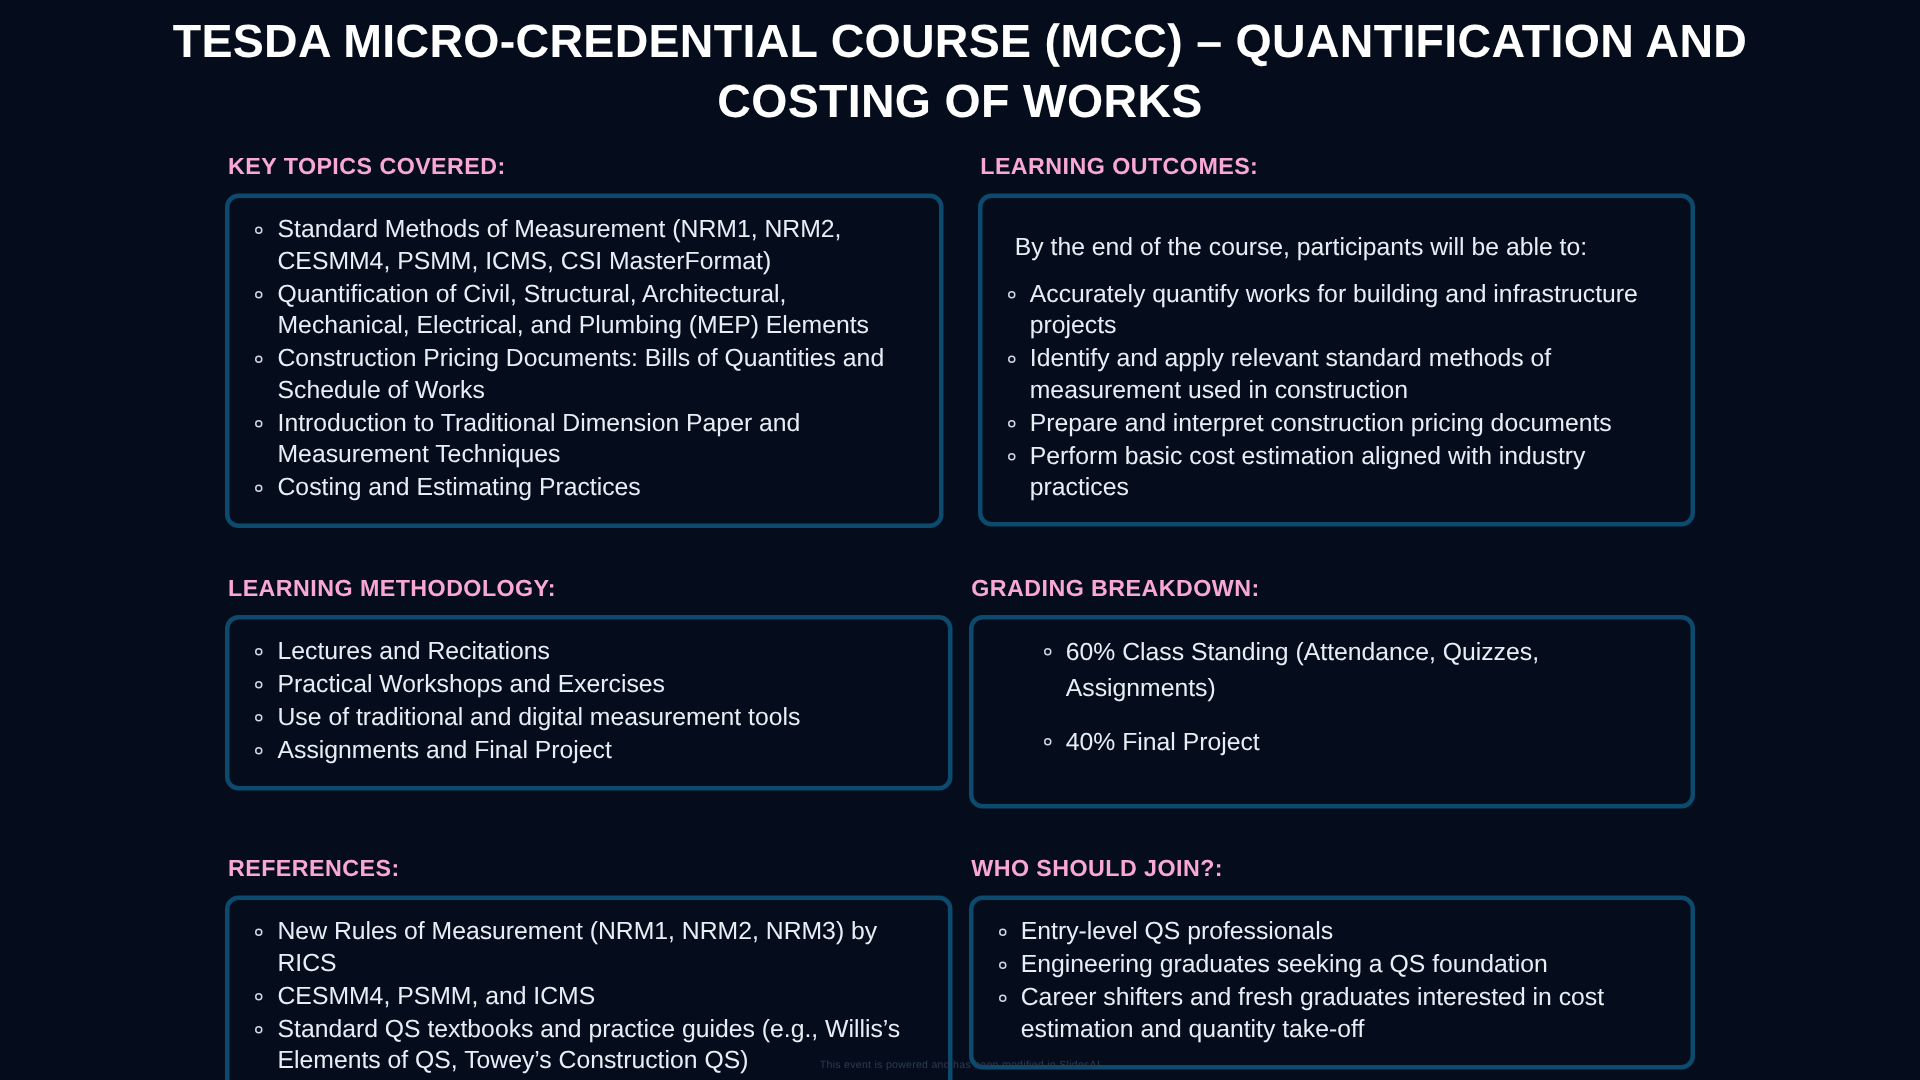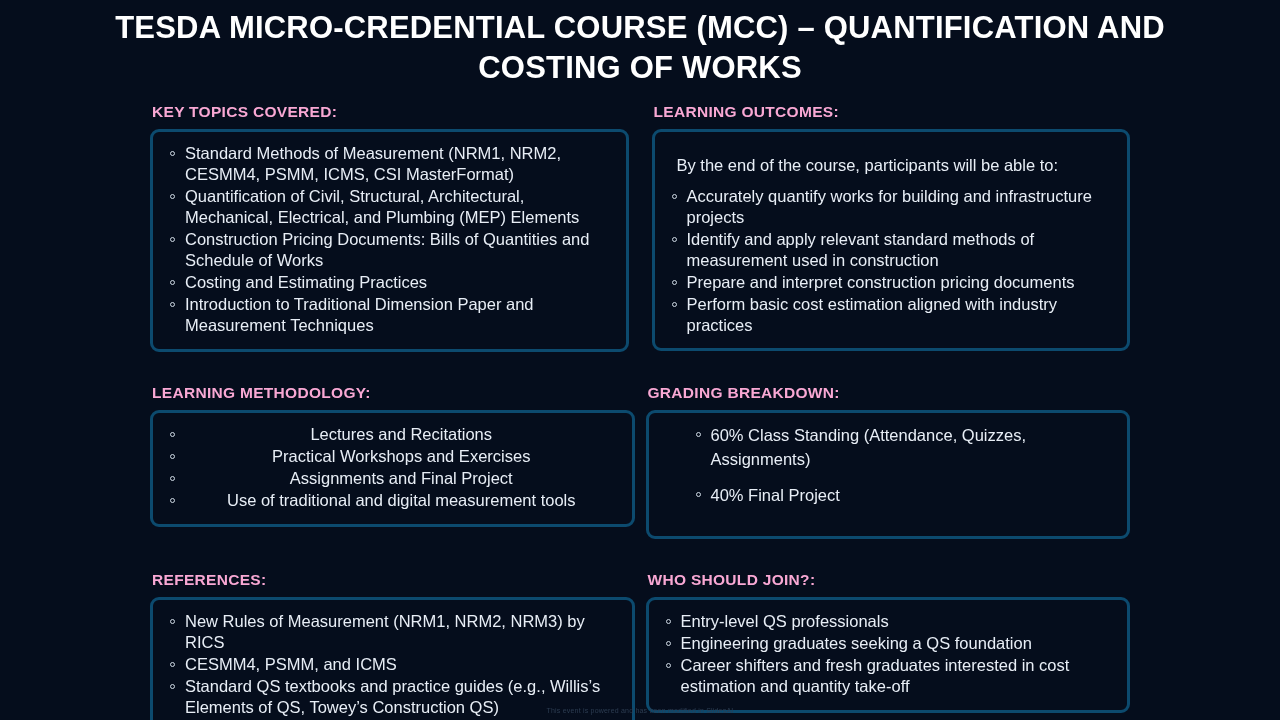--- a/index.html
+++ b/index.html
@@ -106,40 +106,40 @@
   .footnote {
     position: absolute;
     bottom: 6px;
     left: 0;
     right: 0;
     text-align: center;
     font-size: 7px;
     color: #2d3d52;
     letter-spacing: 0.2px;
   }
-  .card-lm { min-height: 101px; text-align: center; }
+  .card-lm { min-height: 101px; }
   .card-gb { min-height: 101px; padding-left: 44px; }
 </style>
 </head>
 <body>
 
 <div class="slide">
 
   <div class="title">TESDA MICRO-CREDENTIAL COURSE (MCC) – QUANTIFICATION AND COSTING OF WORKS</div>
 
   <div class="columns">
     <div class="col">
       <div class="section-heading">KEY TOPICS COVERED:</div>
       <div class="card">
         <ul class="bullets">
           <li>Standard Methods of Measurement (NRM1, NRM2, CESMM4, PSMM, ICMS, CSI MasterFormat)</li>
           <li>Quantification of Civil, Structural, Architectural, Mechanical, Electrical, and Plumbing (MEP) Elements</li>
           <li>Construction Pricing Documents: Bills of Quantities and Schedule of Works</li>
+          <li>Introduction to Traditional Dimension Paper and Measurement Techniques</li>
           <li>Costing and Estimating Practices</li>
-          <li>Introduction to Traditional Dimension Paper and Measurement Techniques</li>
         </ul>
       </div>
     </div>
 
     <div class="col">
       <div class="section-heading">LEARNING OUTCOMES:</div>
       <div class="card">
         <div class="intro-line">By the end of the course, participants will be able to:</div>
         <ul class="bullets">
           <li>Accurately quantify works for building and infrastructure projects</li>
@@ -151,22 +151,22 @@
     </div>
   </div>
 
   <div class="row2 block-gap">
     <div class="col">
       <div class="section-heading">LEARNING METHODOLOGY:</div>
       <div class="card card-lm">
         <ul class="bullets">
           <li>Lectures and Recitations</li>
           <li>Practical Workshops and Exercises</li>
+          <li>Use of traditional and digital measurement tools</li>
           <li>Assignments and Final Project</li>
-          <li>Use of traditional and digital measurement tools</li>
         </ul>
       </div>
     </div>
 
     <div class="col">
       <div class="section-heading">GRADING BREAKDOWN:</div>
       <div class="card card-gb">
         <ul class="bullets spaced">
           <li>60% Class Standing (Attendance, Quizzes, Assignments)</li>
           <li>40% Final Project</li>

